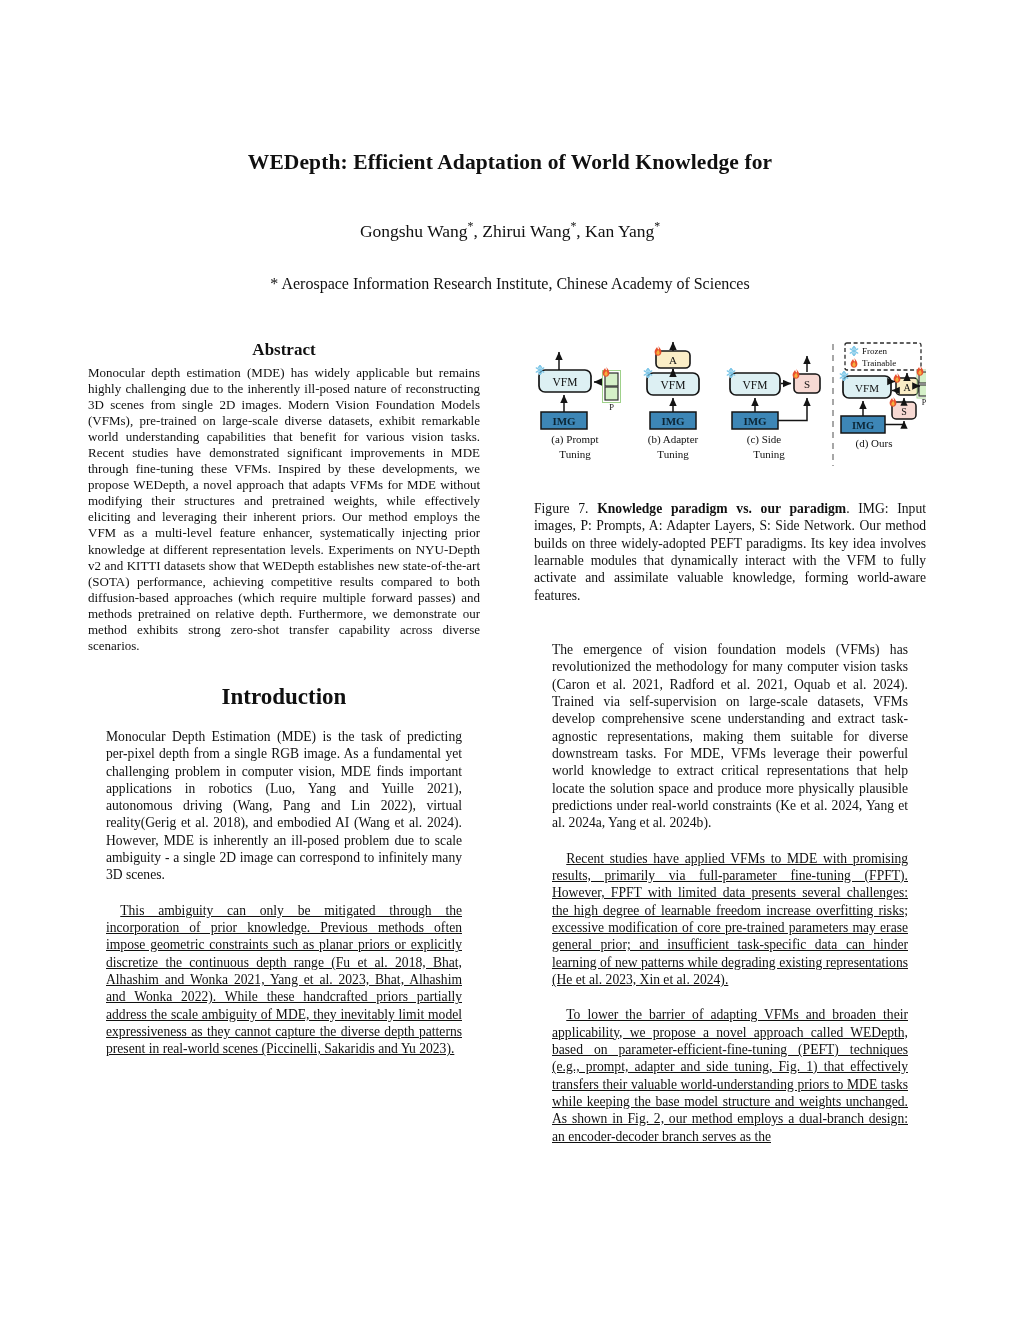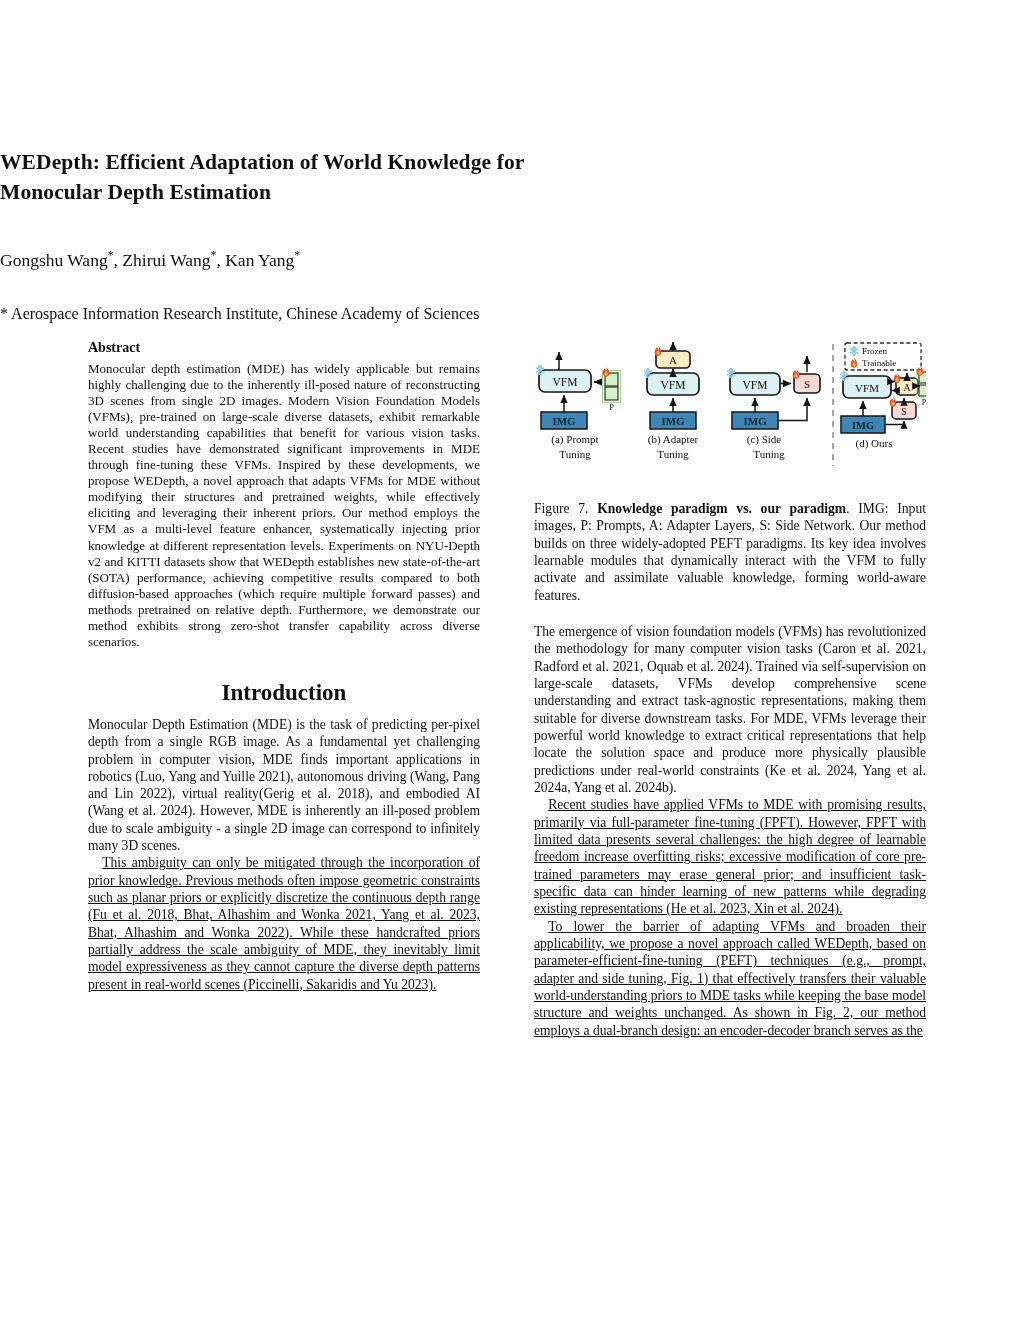--- a/index.html
+++ b/index.html
@@ -9,45 +9,45 @@
     background:#ffffff;
     font-family:"Liberation Serif", serif;
     color:#101010;
     position:relative;
     overflow:hidden;
   }
 
   .page { position:absolute; inset:0; }
 
   
-  .header { position:absolute; left:0; right:4px; top:148px; }
+  .header { position:absolute; left:0; right:4px; top:148px; text-align:center; }
   .paper-title {
     font-size:21.5px; font-weight:bold; line-height:1.38;
     letter-spacing:0.1px;
   }
   .authors { margin-top:41px; font-size:17.5px; line-height:1.4; }
   .affiliation { margin-top:30px; font-size:16px; line-height:1.4;font-family:Liberation Serif, serif; }
   sup.star { font-size:0.68em; vertical-align:super; line-height:0; }
 
   
   .col { position:absolute; top:340px; width:392px; }
   .col-left  { left:88px; }
   .col-right { left:534px; }
 
   .sec-head {
-    font-weight:bold; font-size:14px;
+    text-align:center; font-weight:bold; font-size:17px;
     margin:0 0 5px 0;
   }
   .sec-head-big {
     text-align:center; font-weight:bold; font-size:23px;
     margin:0 0 10px 0;
   }
 
   p.body {
-    margin:0; font-size:13.6px; line-height:1.275;
+    margin:18px; font-size:13.6px; line-height:1.275;
     text-align:justify; text-justify:inter-word;
     hyphens:none;
   }
   p.abs {
     margin:0; font-size:13px; line-height:1.235;
     text-align:justify;
   }
   p.body + p.body { text-indent:1.05em;text-decoration:underline; }
   p.first { text-indent:0; }
 
@@ -65,21 +65,20 @@
   .gap-after-caption { height:19px; }
 </style>
 </head>
 <body>
 
 <div class="page">
 
   <div class="header">
     <div class="paper-title">
       <span>WEDepth: Efficient Adaptation of World Knowledge for</span><br>
-      <span>Monocular Depth Estimation</span>
     </div>
     <div class="authors"><span>Gongshu Wang</span><sup class="star">*</sup><span>, Zhirui Wang</span><sup class="star">*</sup><span>, Kan Yang</span><sup class="star">*</sup></div>
     <div class="affiliation">* Aerospace Information Research Institute, Chinese Academy of Sciences</div>
   </div>
 
   <div class="col col-left">
     <div class="sec-head">Abstract</div>
     <p class="abs">Monocular depth estimation (MDE) has widely applicable but remains highly challenging due to the inherently ill-posed nature of reconstructing 3D scenes from single 2D images. Modern Vision Foundation Models (VFMs), pre-trained on large-scale diverse datasets, exhibit remarkable world understanding capabilities that benefit for various vision tasks. Recent studies have demonstrated significant improvements in MDE through fine-tuning these VFMs. Inspired by these developments, we propose WEDepth, a novel approach that adapts VFMs for MDE without modifying their structures and pretrained weights, while effectively eliciting and leveraging their inherent priors. Our method employs the VFM as a multi-level feature enhancer, systematically injecting prior knowledge at different representation levels. Experiments on NYU-Depth v2 and KITTI datasets show that WEDepth establishes new state-of-the-art (SOTA) performance, achieving competitive results compared to both diffusion-based approaches (which require multiple forward passes) and methods pretrained on relative depth. Furthermore, we demonstrate our method exhibits strong zero-shot transfer capability across diverse scenarios.</p>
 
     <div class="spacer-intro"></div>

